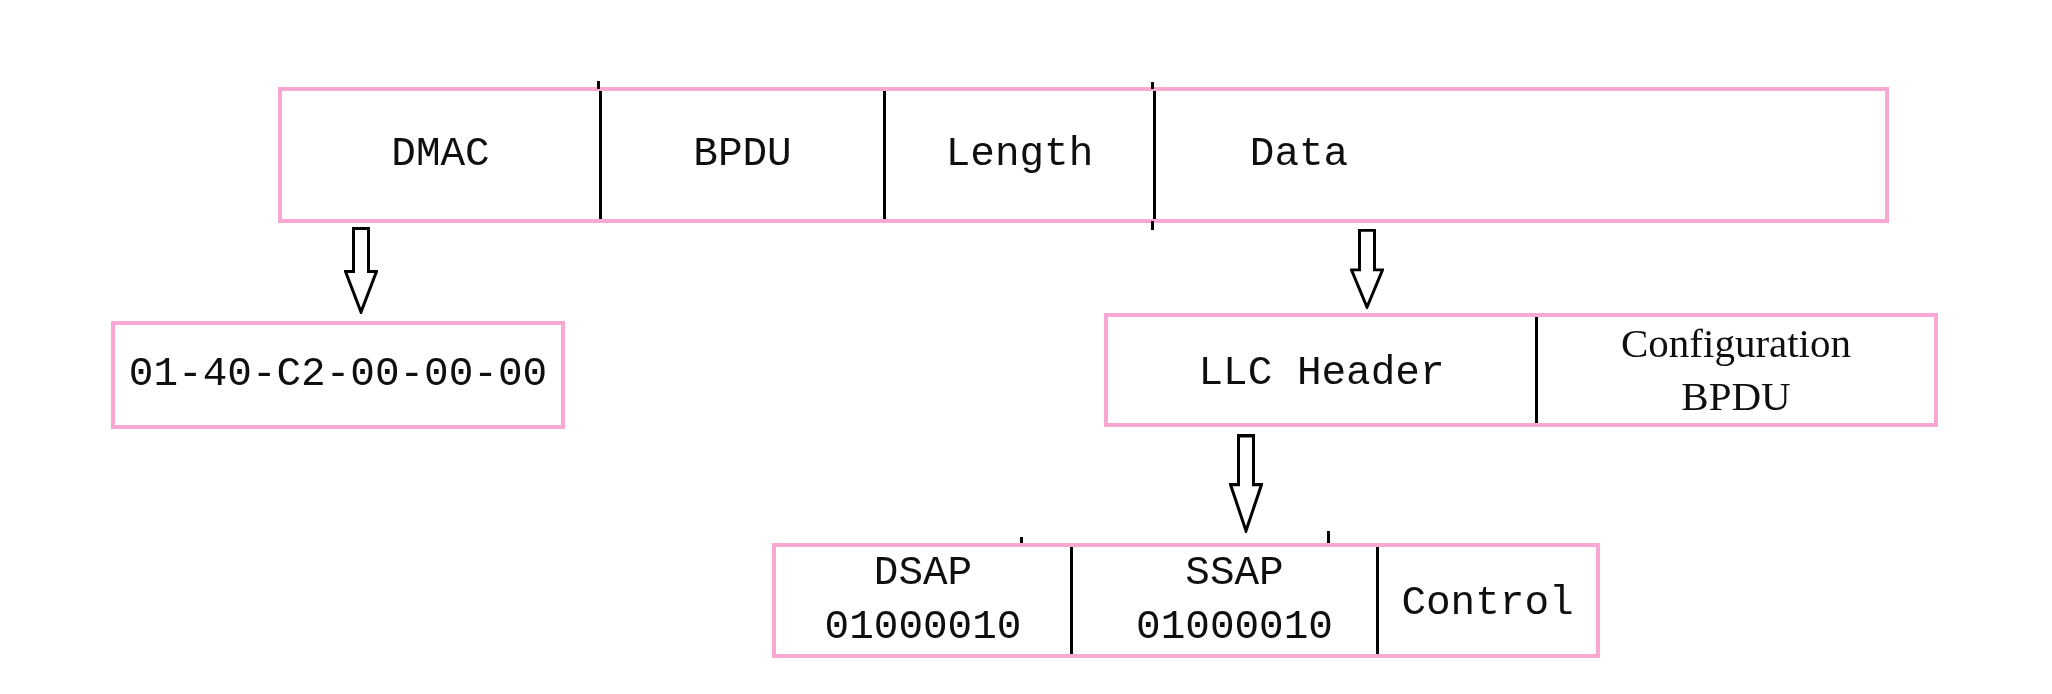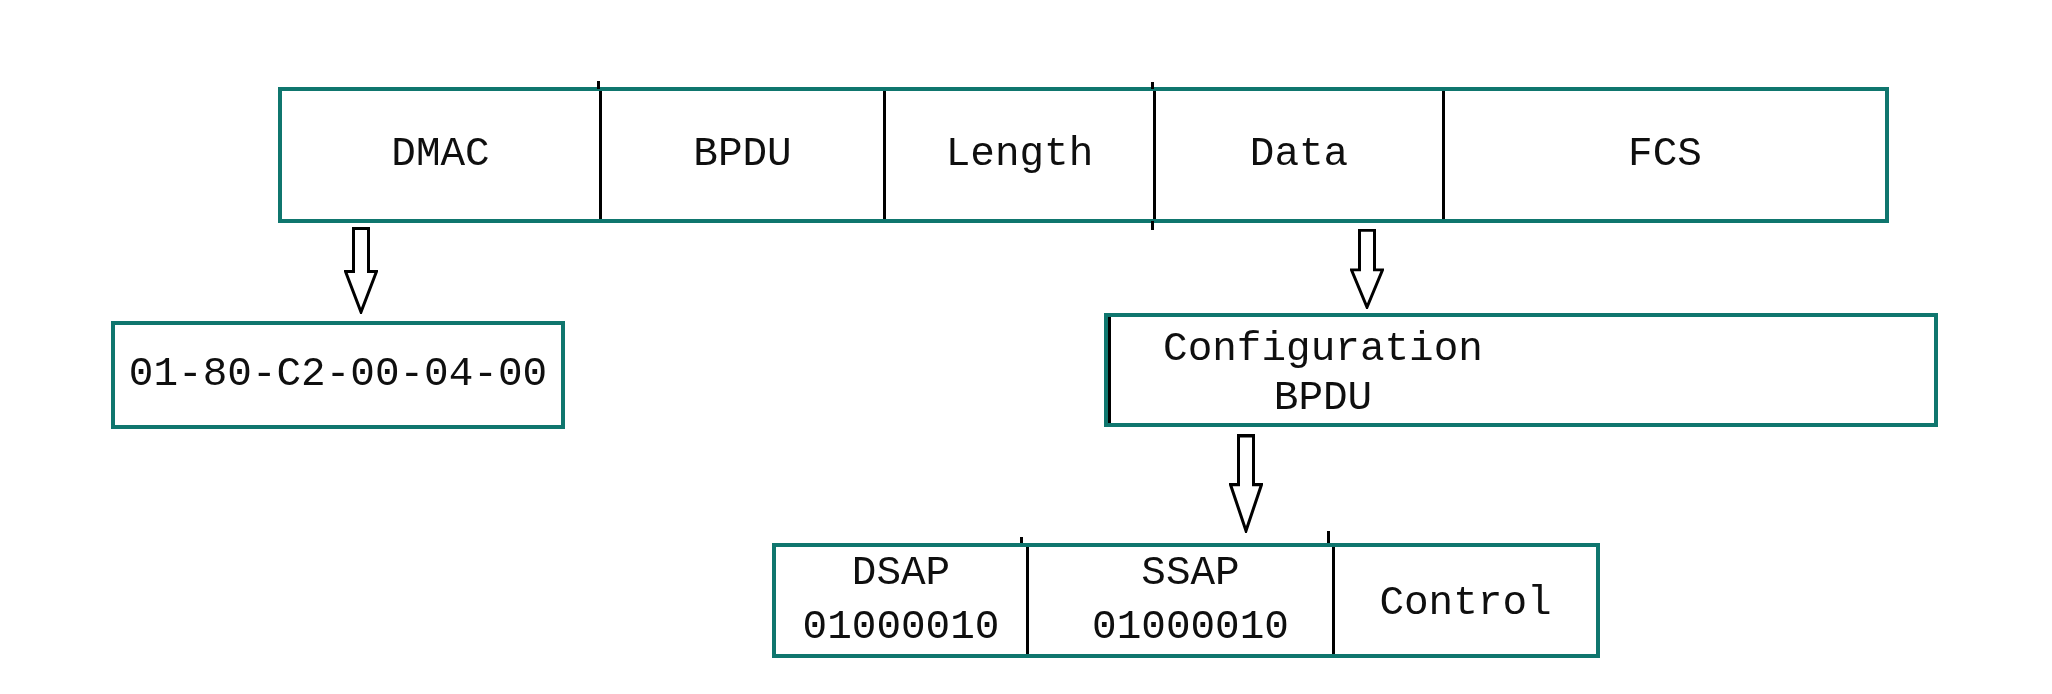--- a/index.html
+++ b/index.html
@@ -9,21 +9,21 @@
     width: 2052px;
     height: 694px;
     background: #ffffff;
     font-family: "Liberation Mono", "DejaVu Sans Mono", monospace;
     color: #0f0f0f;
     overflow: hidden;
   }
   .row {
     position: absolute;
     display: flex;
-    border: 4px solid #0f766e;
+    border: 4px solid #f9a8d4;
     background: #fff;
   }
   .cell {
     display: flex;
     flex-direction: column;
     justify-content: center;
     align-items: center;
     font-size: 41px;
     line-height: 1.1;
     white-space: nowrap;
@@ -46,44 +46,41 @@
   #frame-row .cell:nth-child(5) { flex: 1; }
   
   #dmac-value-box { left: 111px; top: 321px; width: 454px; height: 108px; }
   #dmac-value-box .cell { width: 100%; }
   
   #data-detail-row { left: 1104px; top: 313px; width: 834px; height: 114px; }
   #data-detail-row .cell:nth-child(1) { width: 427px; padding-top: 8px; }
   #data-detail-row .cell:nth-child(2) { flex: 1; font-family: Liberation Serif, serif; }
   
   #llc-detail-row { left: 772px; top: 543px; width: 828px; height: 115px; }
-  #llc-detail-row .cell:nth-child(1) { width: 250px; border-radius: 7px; }
+  #llc-detail-row .cell:nth-child(1) { width: 294px; border-radius: 7px; }
   #llc-detail-row .cell:nth-child(2) { width: 306px; padding-left: 20px; }
   #llc-detail-row .cell:nth-child(3) { flex: 1; padding-top: 6px; }
 </style>
 </head>
 <body>
 
 <div id="canvas">
 
   <div class="row" id="frame-row">
     <div class="cell">
       <span>DMAC</span>
     </div>
     <div class="cell divided">
       <span>BPDU</span>
     </div>
     <div class="cell divided">
       <span>Length</span>
     </div>
     <div class="cell divided">
       <span>Data</span>
-    </div>
-    <div class="cell divided">
-      <span>FCS</span>
     </div>
   </div>
 
   <div class="tick" style="left:597px; top:81px; height:8px;"></div>
   <div class="tick" style="left:1151px; top:82px; height:7px;"></div>
   <div class="tick" style="left:1151px; top:221px; height:9px;"></div>
   <div class="tick" style="left:1020px; top:537px; height:7px;"></div>
   <div class="tick" style="left:1327px; top:531px; height:13px;"></div>
 
   <svg class="arrow" style="left:344px; top:227px;" width="34" height="87" viewBox="0 0 34 88" preserveAspectRatio="none">
@@ -93,25 +90,28 @@
   <svg class="arrow" style="left:1350px; top:229px;" width="34" height="80" viewBox="0 0 34 88" preserveAspectRatio="none">
     <polygon points="9.5,1.5 24.5,1.5 24.5,45 32.5,45 17,86 1.5,45 9.5,45" fill="#ffffff" stroke="#000000" stroke-width="3"></polygon>
   </svg>
 
   <svg class="arrow" style="left:1229px; top:434px;" width="34" height="99" viewBox="0 0 34 88" preserveAspectRatio="none">
     <polygon points="9.5,1.5 24.5,1.5 24.5,45 32.5,45 17,86 1.5,45 9.5,45" fill="#ffffff" stroke="#000000" stroke-width="3"></polygon>
   </svg>
 
   <div class="row" id="dmac-value-box">
     <div class="cell">
-      <span>01-80-C2-00-04-00</span>
+      <span>01-40-C2-00-00-00</span>
     </div>
   </div>
 
   <div class="row" id="data-detail-row">
+    <div class="cell">
+      <span>LLC Header</span>
+    </div>
     <div class="cell divided">
       <span class="line">Configuration</span>
       <span class="line">BPDU</span>
     </div>
   </div>
 
   <div class="row" id="llc-detail-row">
     <div class="cell">
       <span class="line">DSAP</span>
       <span class="line">01000010</span>

